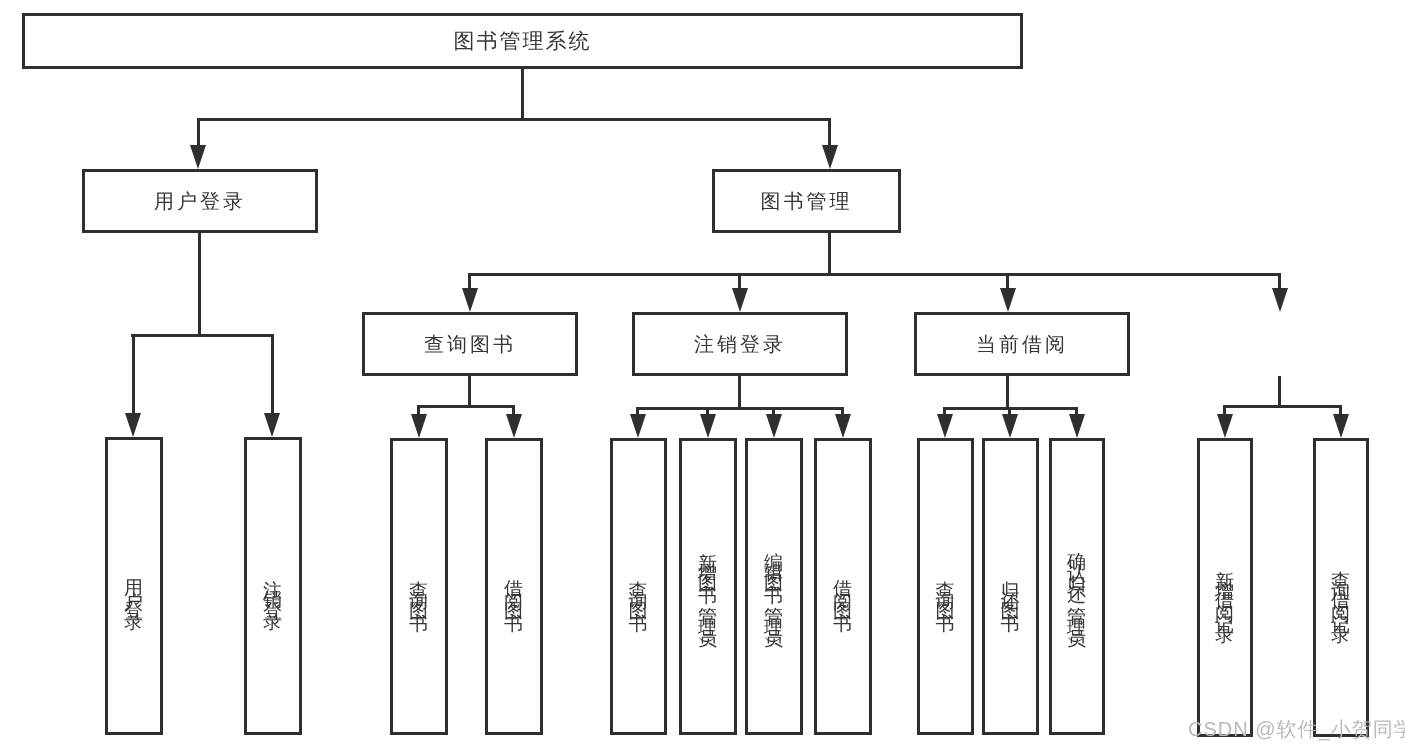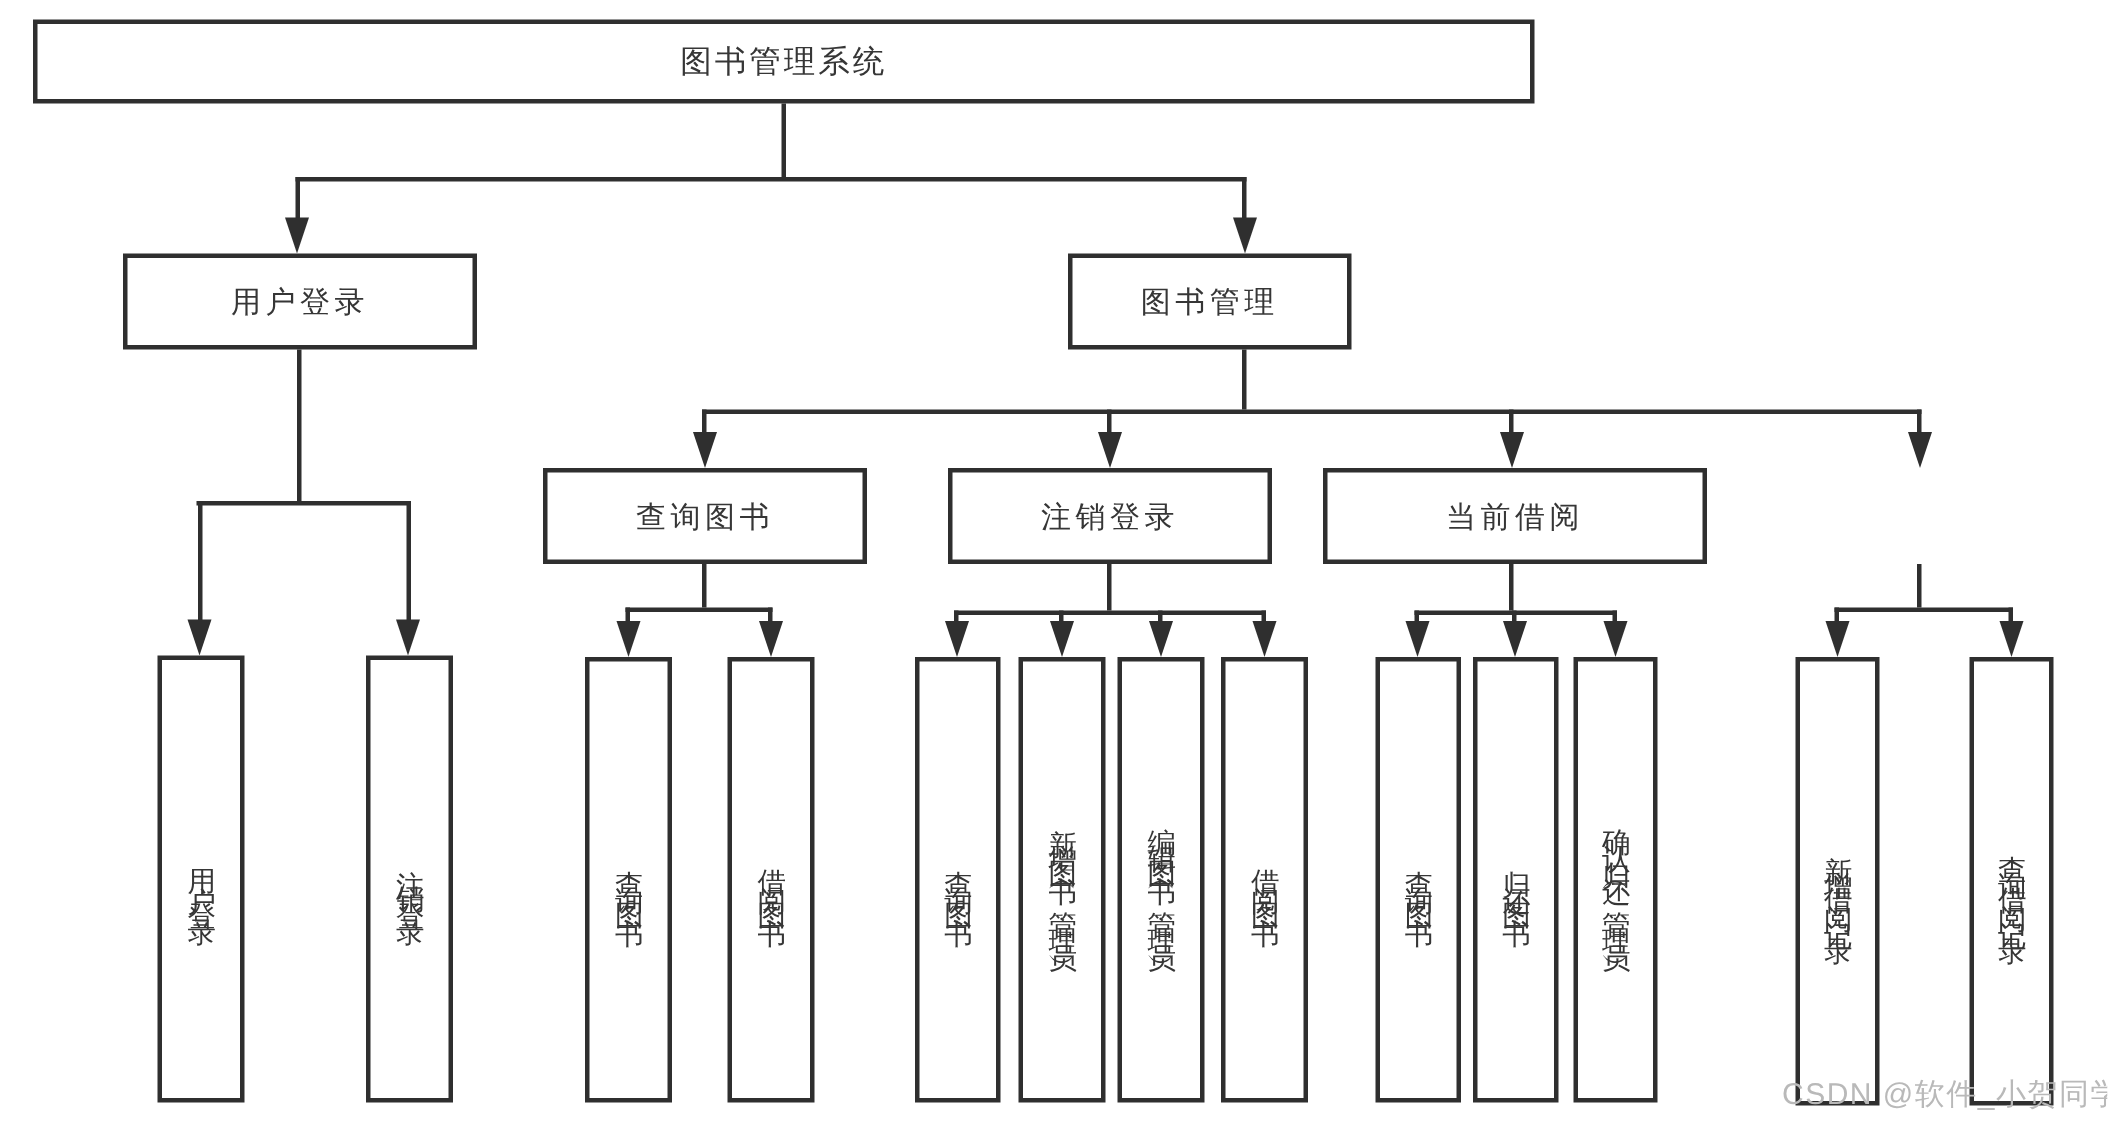--- a/index.html
+++ b/index.html
@@ -111,21 +111,21 @@
   <i class="arr" style="left:1000px;top:288px"></i>
   <i class="vl" style="left:1278px;top:273px;height:18px"></i>
   <i class="arr" style="left:1272px;top:288px"></i>
 
   <div class="hbox" style="left:362px;top:312px;width:216px;height:64px">
     <span>查询图书</span>
   </div>
   <div class="hbox" style="left:632px;top:312px;width:216px;height:64px">
     <span>注销登录</span>
   </div>
-  <div class="hbox" style="left:882px;top:312px;width:256px;height:64px">
+  <div class="hbox" style="left:914px;top:312px;width:216px;height:64px">
     <span>当前借阅</span>
   </div>
 
   <i class="vl" style="left:468px;top:376px;height:29px"></i>
   <i class="hl" style="left:417px;top:405px;width:98px"></i>
   <i class="vl" style="left:417px;top:405px;height:14px"></i>
   <i class="arr" style="left:411px;top:414px"></i>
   <i class="vl" style="left:512px;top:405px;height:14px"></i>
   <i class="arr" style="left:506px;top:414px"></i>
 

